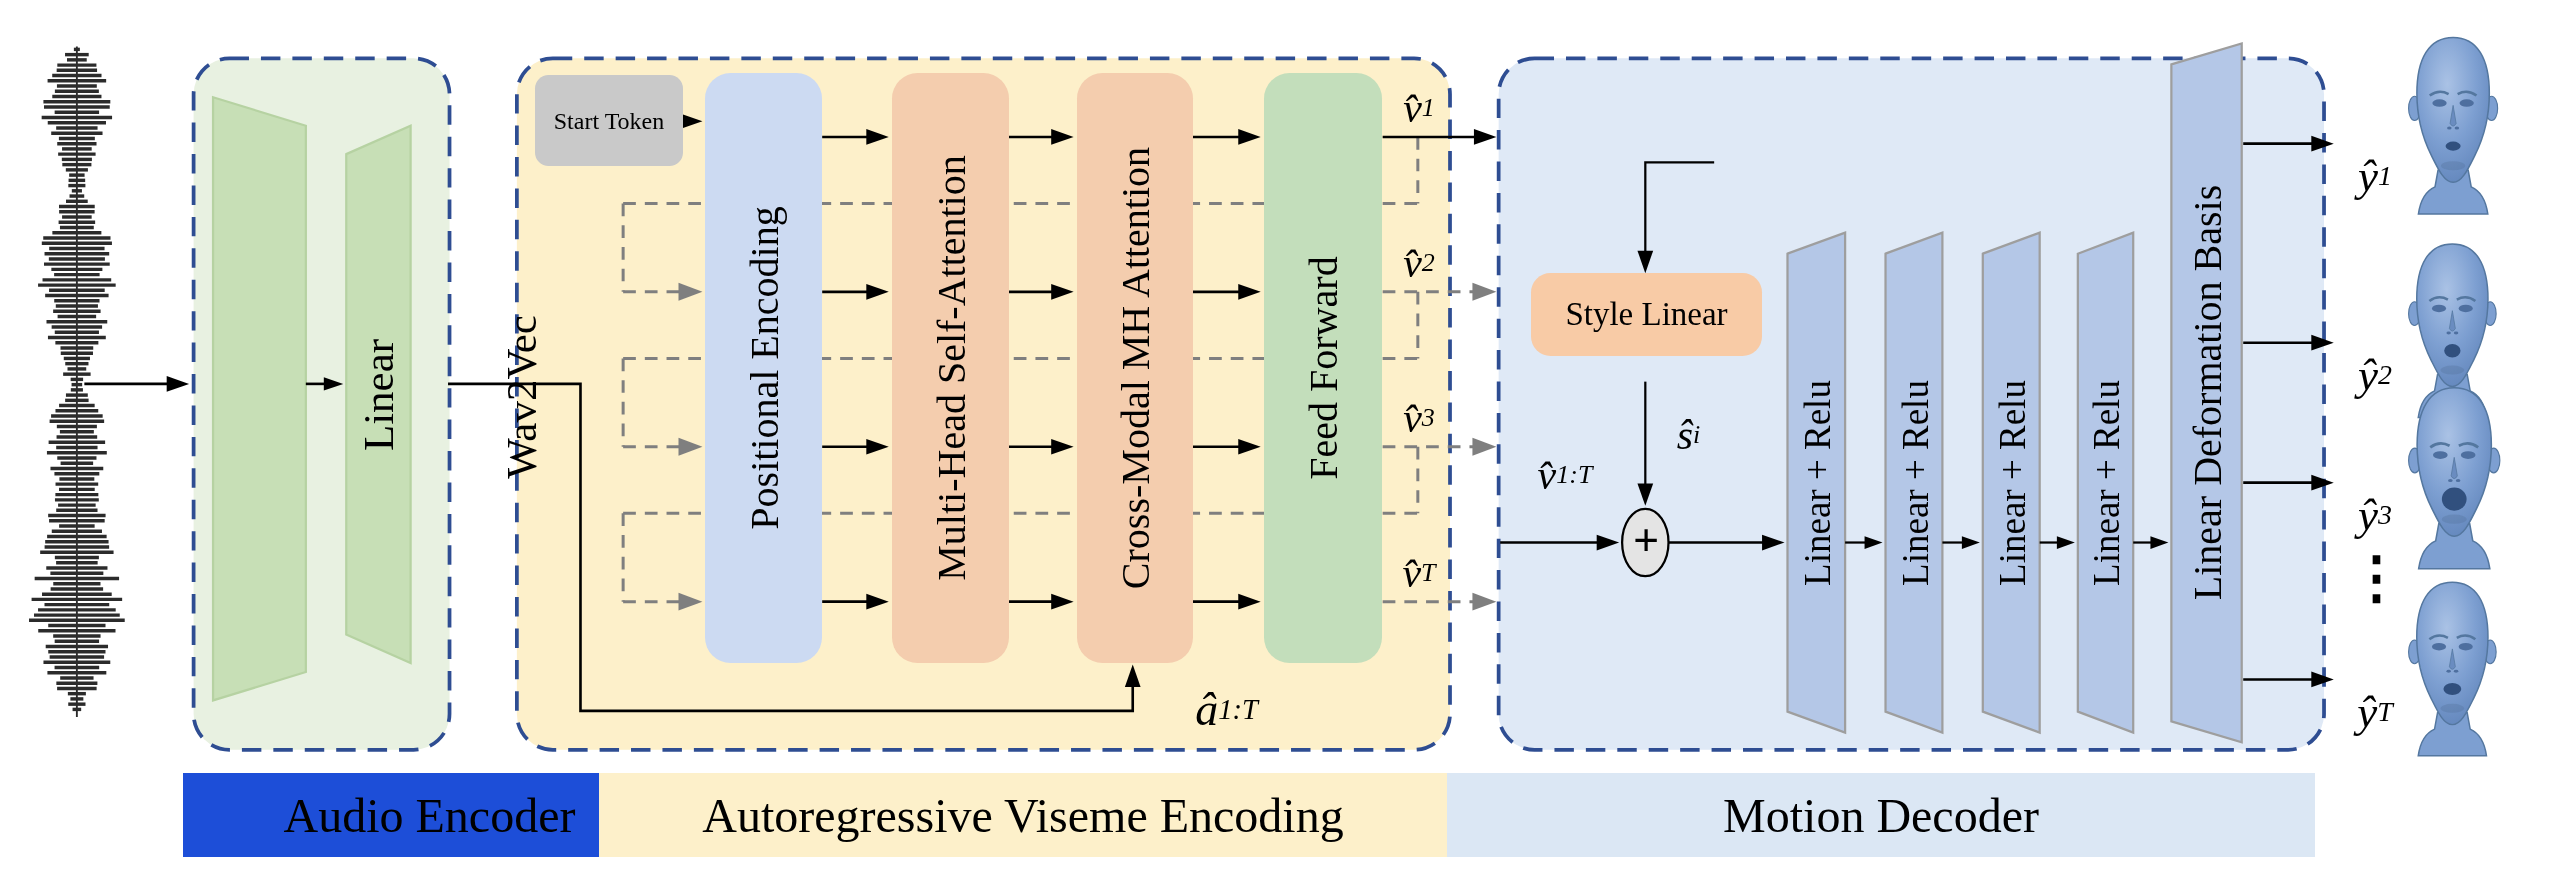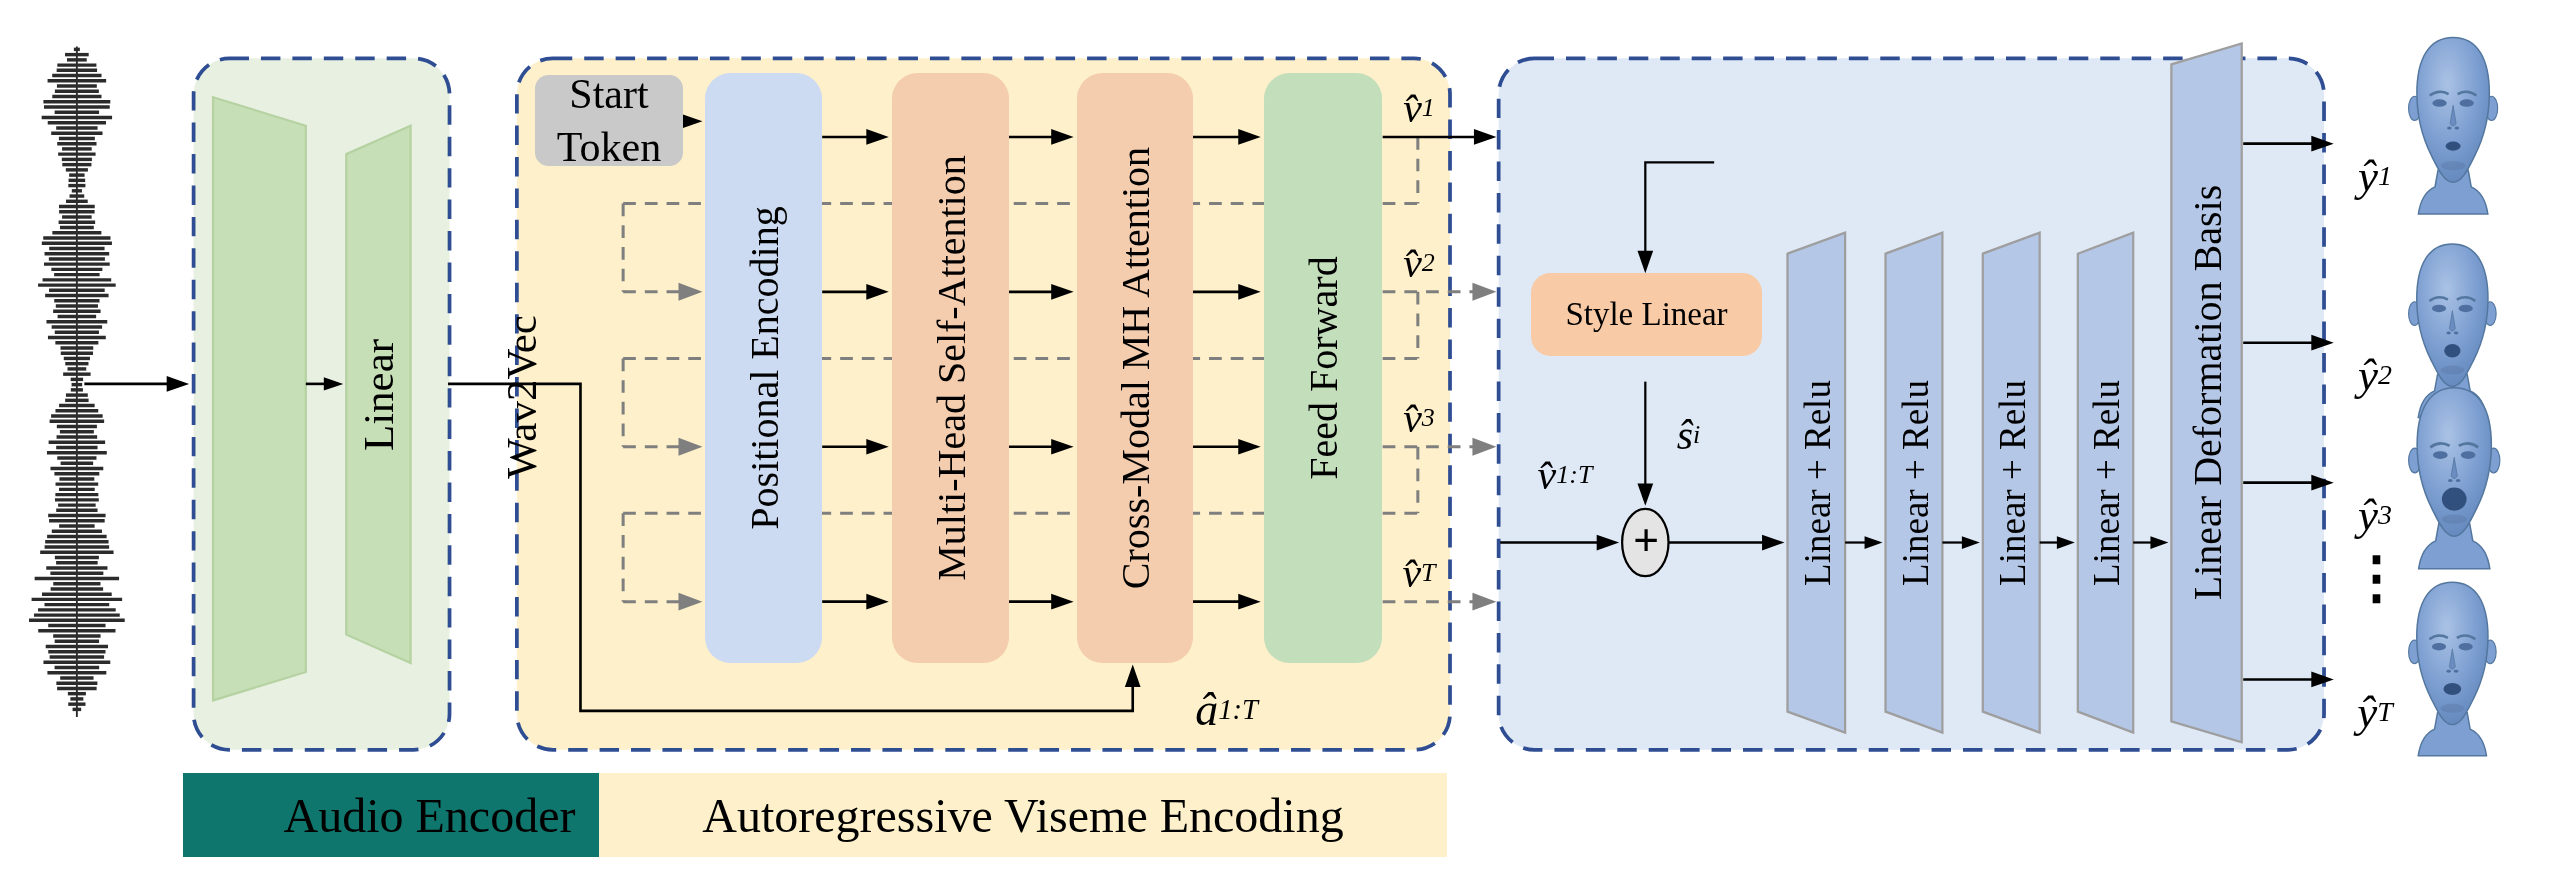--- a/index.html
+++ b/index.html
@@ -8,21 +8,21 @@
   #shapes{position:absolute;left:0;top:0;}
 
   .abs{position:absolute;}
   .ctr{display:flex;align-items:center;justify-content:center;text-align:center;}
   .rot{transform:rotate(-90deg);}
   .nowrap{white-space:nowrap;}
   .math{font-style:italic;font-family:"Liberation Serif", serif;}
   .math sub{font-size:0.62em;font-style:italic;}
 
   
-  .box-start{left:535px;top:75px;width:148px;height:91px;background:#c9c9c9;border-radius:13.5px;font-size:42px;line-height:1.25;}
+  .box-start{left:535px;top:75px;width:148px;height:91px;background:#c9c9c9;border-radius:13.5px;font-size:24px;line-height:1.25;}
   .box-speaker{left:1714px;top:96px;width:423px;height:133px;background:#cbcbcb;border-radius:19.5px;font-size:34px;}
   .box-style{left:1531px;top:273px;width:231px;height:83px;background:#f8cba6;border-radius:19.5px;font-size:33px;}
 
   
   .col{top:73px;height:590px;border-radius:25.5px;}
   #col-pe{left:705px;width:117px;background:#ccdaf2;}
   #col-mhsa{left:892px;width:117px;background:#f4cdae;}
   #col-cross{left:1077px;width:116px;background:#f4cdae;}
   #col-ff{left:1264px;width:118px;background:#c3debb;}
   .col-inner{position:absolute;left:50%;top:50%;transform:translate(-50%,-50%) rotate(-90deg);width:569px;height:45px;font-size:40px;}
@@ -41,21 +41,21 @@
   #yout-0{top:147px;} #yout-1{top:346px;} #yout-2{top:486px;} #yout-3{top:683px;}
 
   #lbl-audiofeat{left:1144px;top:672px;width:165px;height:75px;font-size:46px;}
   #lbl-vseq{left:1506px;top:449px;width:118px;height:52px;font-size:42px;}
   #lbl-scode{left:1651px;top:403px;width:75px;height:64px;font-size:42px;}
   #sum-node{left:1622px;top:515px;width:48px;height:55px;font-size:46px;font-weight:bold;}
   #dots{left:2349px;top:541px;width:55px;height:72px;font-size:57px;font-weight:bold;letter-spacing:0;}
 
   
   .bar{top:773px;height:84px;font-size:48px;}
-  #bar-audio{left:183px;width:493px;background:#0f766e;}
+  #bar-audio{left:183px;width:493px;background:#1d4ed8;}
   #bar-viseme{left:599px;width:848px;background:#fdf0ca;}
   #bar-motion{left:1447px;width:868px;background:#dbe7f4;}
 </style>
 </head>
 <body>
 
 <div id="canvas">
   <svg id="shapes" width="2576" height="883" viewBox="0 0 3441 1180">
       <rect x="258" y="78" width="342" height="924" rx="48" fill="#e8f1e1" stroke="#2e4d92" stroke-width="5" stroke-dasharray="26 16"></rect>
       <rect x="690" y="78" width="1247" height="924" rx="48" fill="#fdf0ca" stroke="#2e4d92" stroke-width="5" stroke-dasharray="26 16"></rect>
@@ -430,14 +430,17 @@
       <sub>T</sub>
   </div>
   <div class="abs ctr" id="dots">⋮</div>
 
   <div class="abs ctr bar" id="bar-audio">
     <span>Audio Encoder</span>
   </div>
   <div class="abs ctr bar" id="bar-viseme">
     <span>Autoregressive Viseme Encoding</span>
   </div>
+  <div class="abs ctr bar" id="bar-motion">
+    <span>Motion Decoder</span>
+  </div>
 </div>
 
 
 </body></html>

